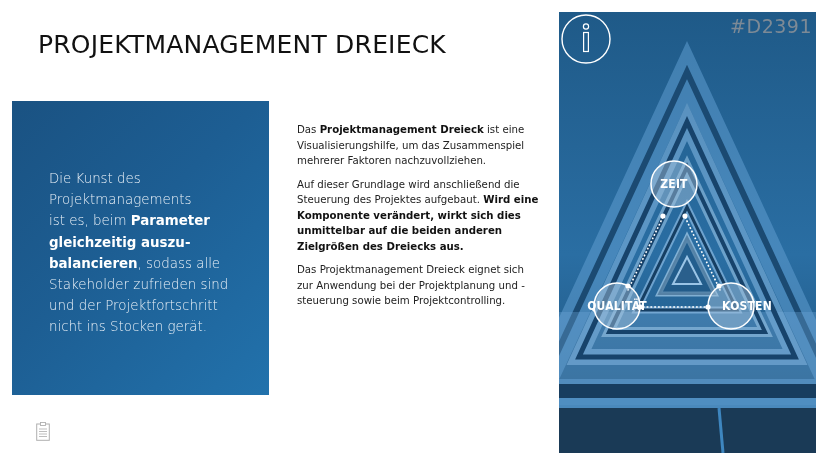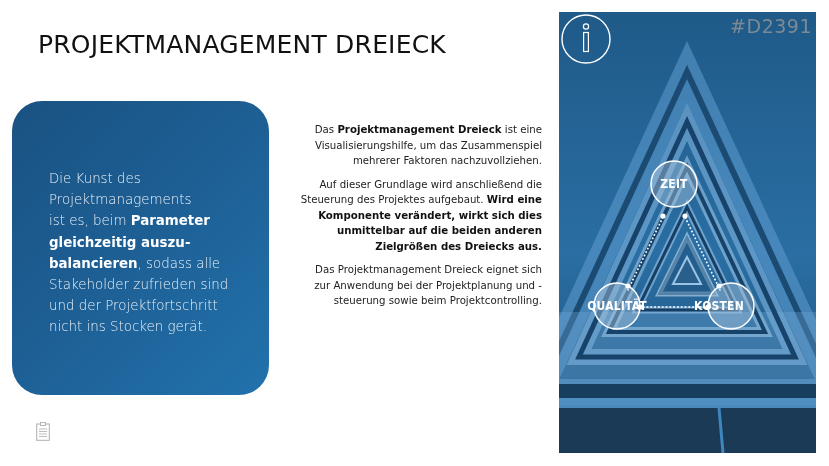--- a/index.html
+++ b/index.html
@@ -11,30 +11,30 @@
       font-family: "DejaVu Sans", sans-serif;
       font-size: 25px; letter-spacing: 0.2px; color: #111;
       font-weight: normal;
     }
 
     .blue-box {
       position: absolute; left: 12px; top: 101px; width: 257px; height: 294px;
       background: linear-gradient(135deg, #1a5282 0%, #1d5e93 45%, #2272ac 100%);
       padding: 67px 16px 0 37px;
       color: #e9f0f7; font-family: "DejaVu Sans", sans-serif;
-      font-size: 13.4px; line-height: 21.2px; font-weight: 300; border-radius: 30px;
+      font-size: 13.4px; line-height: 21.2px; font-weight: 300;
     }
     .blue-box b { color: #ffffff; font-weight: bold; margin-top: 20px; }
 
     .body-text {
       position: absolute; left: 297px; top: 122px; width: 245px;
       font-family: "DejaVu Sans", sans-serif;
       font-size: 10.2px; line-height: 15.5px; color: #222;
     }
-    .body-text p { margin-bottom: 8px; text-align: right; }
+    .body-text p { margin-bottom: 8px; }
     .body-text b { font-weight: bold; color: #111; }
 
     .photo {
       position: absolute; left: 559px; top: 12px; width: 257px; height: 441px;
       overflow: hidden; background: #000000;
     }
     .photo svg { position: absolute; left: 0; top: 0; }
 
     .doc-code {
       position: absolute; right: 4px; top: 3px;
@@ -126,21 +126,21 @@
   <div class="doc-code">#D2391</div>
 
   <svg class="info-icon" viewBox="0 0 54 54">
     <circle cx="27" cy="27" r="24" fill="none" stroke="#ffffff" stroke-width="1.4"></circle>
     <circle cx="27" cy="14.5" r="2.6" fill="none" stroke="#ffffff" stroke-width="1.2"></circle>
     <rect x="24.6" y="20.5" width="4.8" height="19" fill="none" stroke="#ffffff" stroke-width="1.2"></rect>
   </svg>
 
   <div class="node-label" style="left:115px; top:172px;">ZEIT</div>
   <div class="node-label" style="left:58px; top:294px;">QUALITÄT</div>
-  <div class="node-label" style="left:160px; top:294px;">KOSTEN</div>
+  <div class="node-label" style="left:188px; top:294px;">KOSTEN</div>
 </div>
 
 <svg class="clipboard-icon" viewBox="0 0 14 19">
   <rect x="0.7" y="2" width="12.6" height="16.3" fill="none" stroke="#b0b0b0" stroke-width="1"></rect>
   <rect x="4.5" y="0.5" width="5" height="3" fill="#ffffff" stroke="#b0b0b0" stroke-width="0.9"></rect>
   <line x1="3" y1="7" x2="11" y2="7" stroke="#bdbdbd" stroke-width="1"></line>
   <line x1="3" y1="9.5" x2="11" y2="9.5" stroke="#bdbdbd" stroke-width="1"></line>
   <line x1="3" y1="12" x2="11" y2="12" stroke="#bdbdbd" stroke-width="1"></line>
   <line x1="3" y1="14.5" x2="11" y2="14.5" stroke="#bdbdbd" stroke-width="1"></line>
 </svg>

